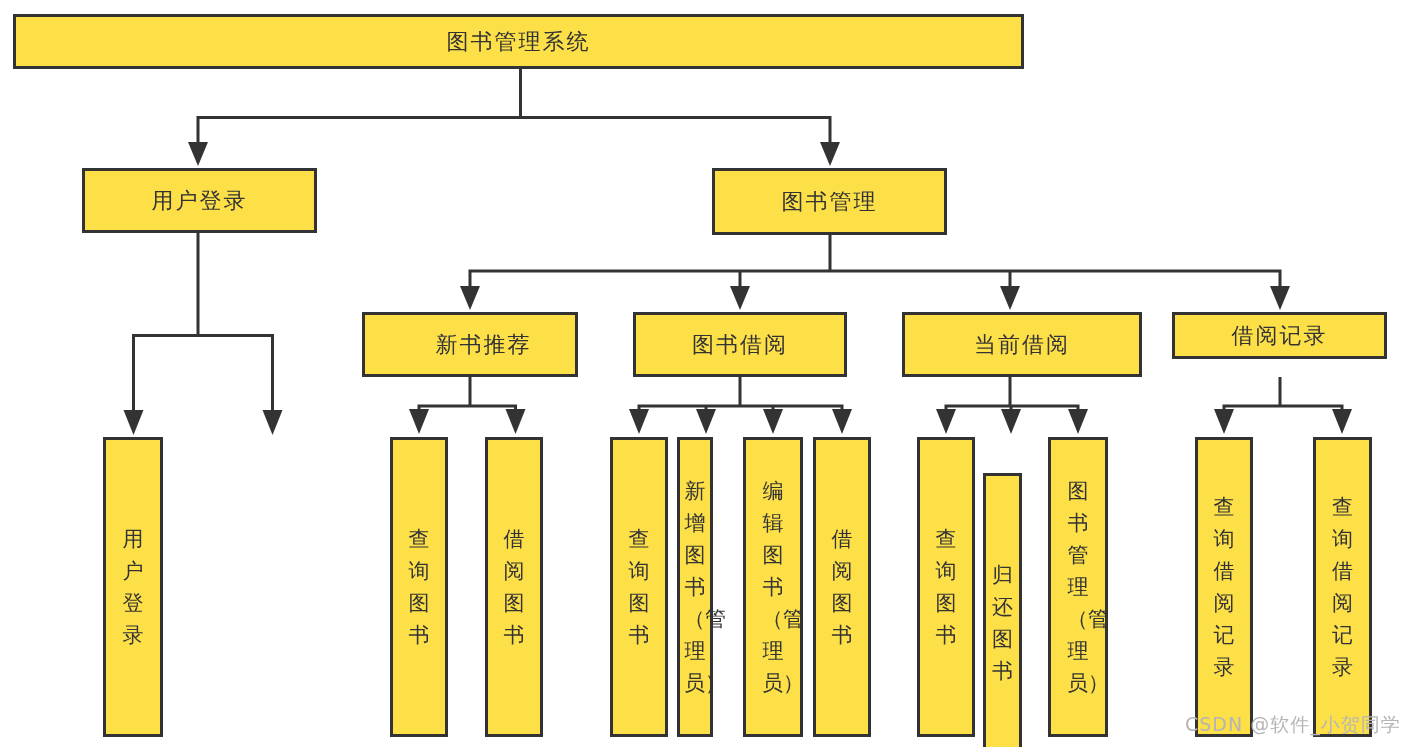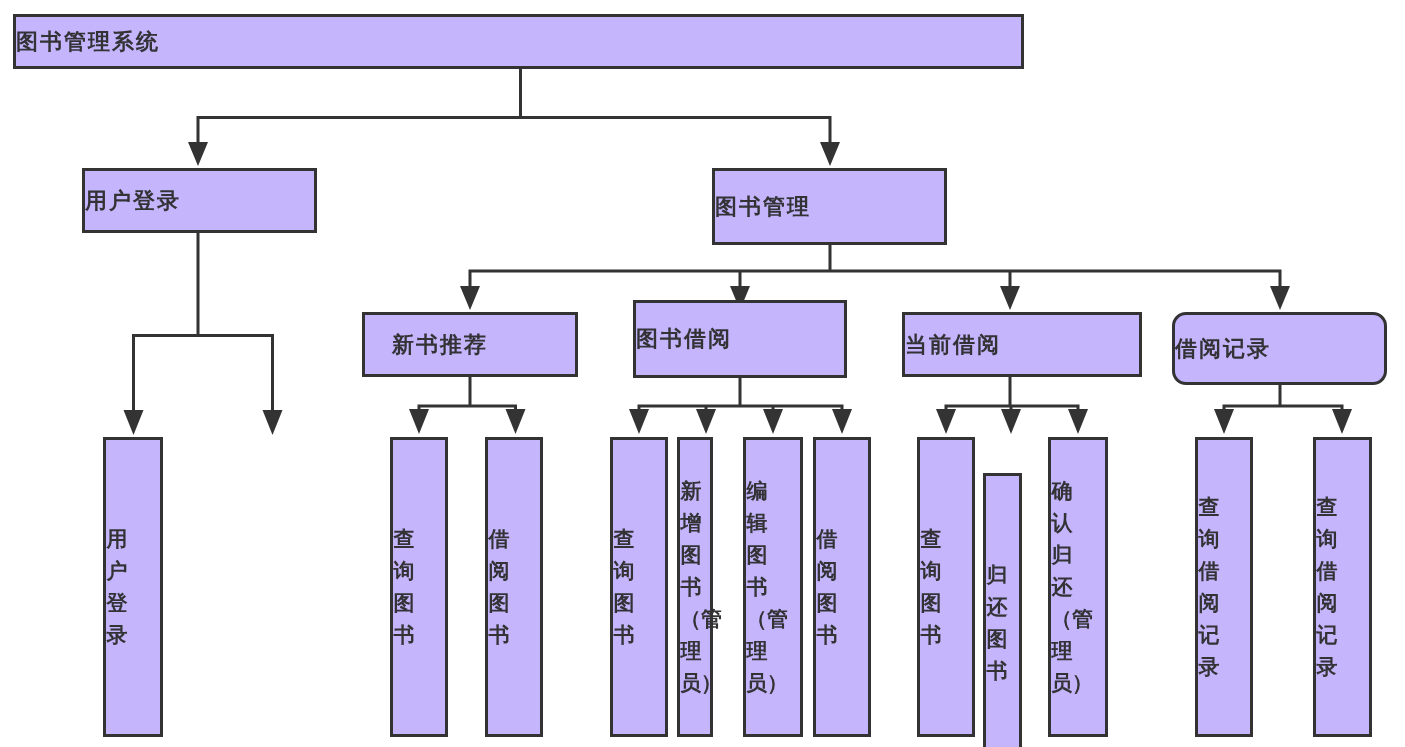--- a/index.html
+++ b/index.html
@@ -14,48 +14,48 @@
   }
   svg.connectors {
     position: absolute;
     left: 0; top: 0;
     width: 1405px; height: 747px;
   }
   .node {
     position: absolute;
     box-sizing: border-box;
     border: 3px solid #333333;
-    background: #c4b5fd;
+    background: #fde047;
     display: flex;
     align-items: center;
-    font-weight: bold;
+    justify-content: center;
   }
   .hnode {
     font-size: 22px;
     letter-spacing: 2px;
     white-space: nowrap;
   }
   .vnode .vlabel {
     display: block;
     width: 22px;
     font-size: 21px;
     line-height: 32px;
     text-align: center;
     word-break: break-all;
   }
   
   #root          { left: 13px;   top: 14px;  width: 1011px; height: 55px; }
   
   #userLogin     { left: 82px;   top: 168px; width: 235px;  height: 65px; }
-  #bookMgmt      { left: 712px;  top: 168px; width: 235px;  height: 77px; }
+  #bookMgmt      { left: 712px;  top: 168px; width: 235px;  height: 67px; }
   
   #newBookRec    { left: 362px;  top: 312px; width: 216px;  height: 65px; padding-left: 27px; }
-  #bookBorrow    { left: 633px;  top: 300px; width: 214px;  height: 78px; }
+  #bookBorrow    { left: 633px;  top: 312px; width: 214px;  height: 65px; }
   #currentBorrow { left: 902px;  top: 312px; width: 240px;  height: 65px; }
-  #borrowRecord  { left: 1172px; top: 312px; width: 215px;  height: 73px; border-radius: 14px; }
+  #borrowRecord  { left: 1172px; top: 312px; width: 215px;  height: 47px; }
   
   .vnode { top: 437px; height: 300px; }
   #u1 { left: 103px;  width: 60px; }
   #u2 { left: 243px;  width: 59px; }
   #n1 { left: 390px;  width: 58px; }
   #n2 { left: 485px;  width: 58px; }
   #b1 { left: 610px;  width: 58px; }
   #b2 { left: 677px;  width: 36px; }
   #b3 { left: 743px;  width: 60px; }
   #b4 { left: 813px;  width: 58px; }
@@ -161,24 +161,25 @@
     <span class="vlabel">借阅图书</span>
   </div>
 
   <div class="node vnode" id="c1">
     <span class="vlabel">查询图书</span>
   </div>
   <div class="node vnode" id="c2">
     <span class="vlabel">归还图书</span>
   </div>
   <div class="node vnode" id="c3">
-    <span class="vlabel">确认归还（管理员）</span>
+    <span class="vlabel">图书管理（管理员）</span>
   </div>
 
   <div class="node vnode" id="r1">
     <span class="vlabel">查询借阅记录</span>
   </div>
   <div class="node vnode" id="r2">
     <span class="vlabel">查询借阅记录</span>
   </div>
 
+  <div id="watermark">CSDN @软件_小贺同学</div>
 
 </div>
 
 </body></html>

